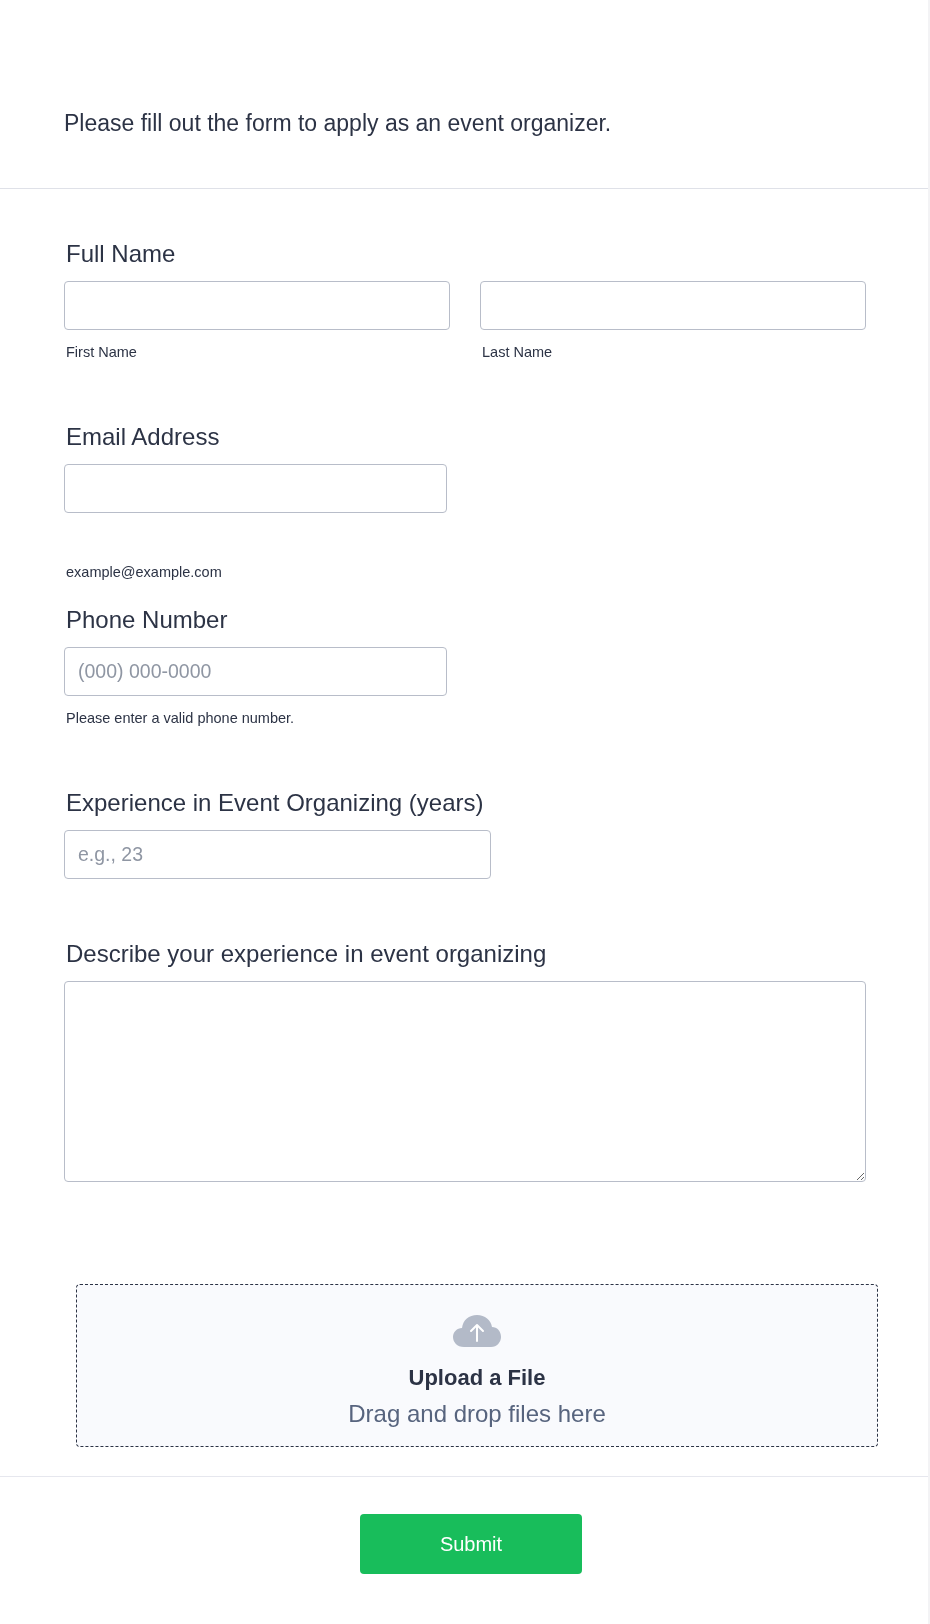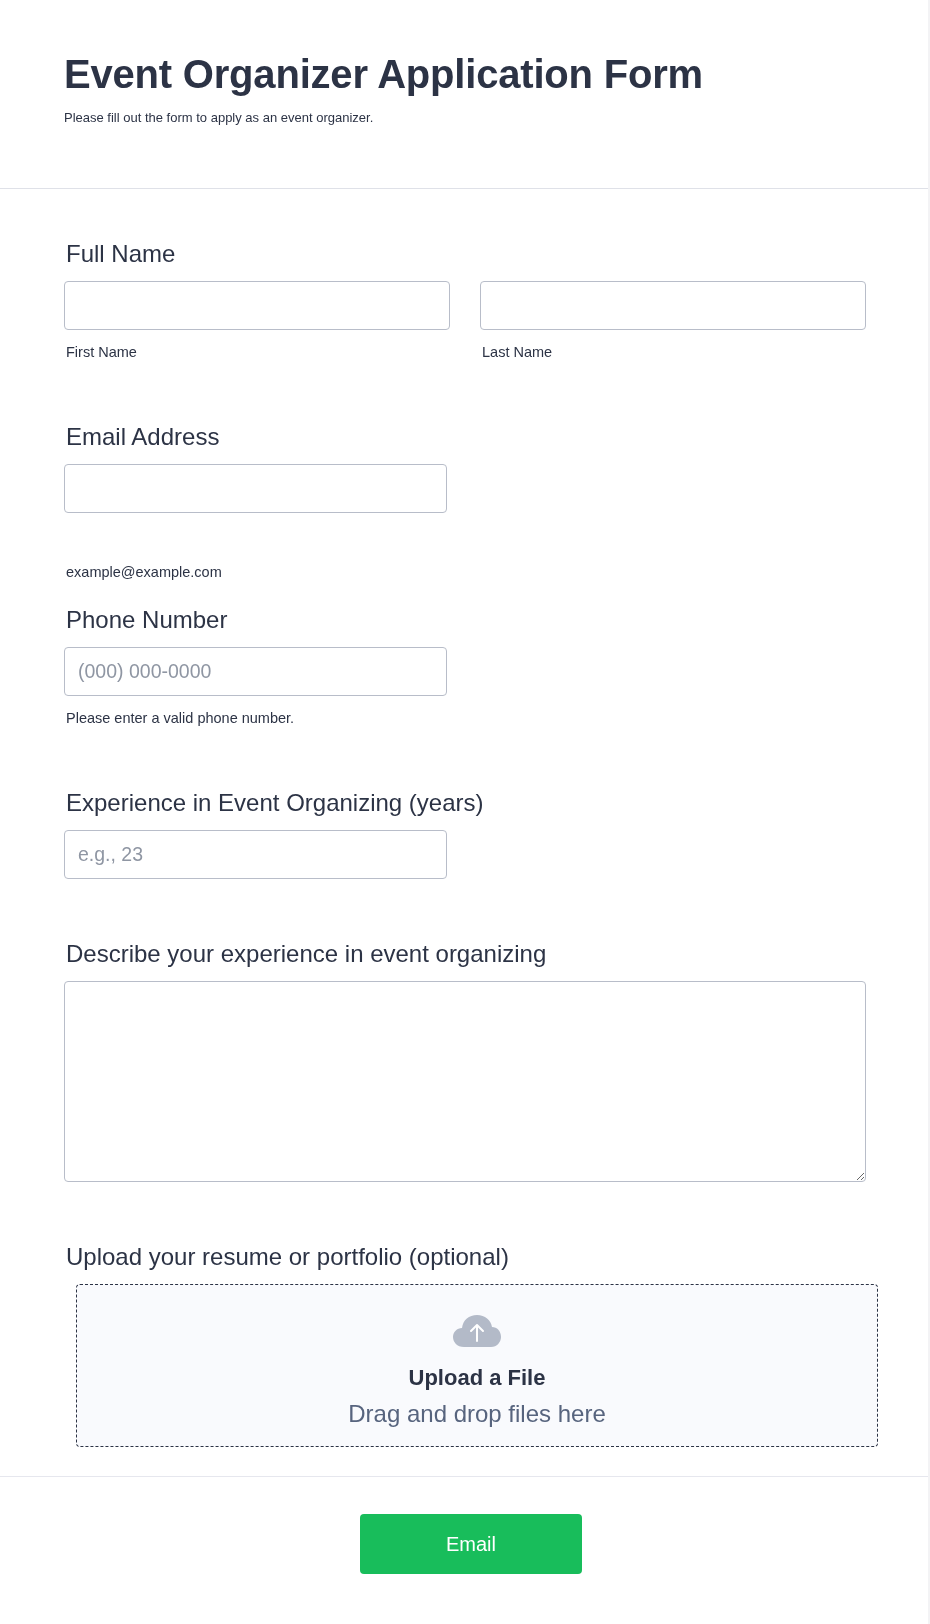--- a/index.html
+++ b/index.html
@@ -3,21 +3,21 @@
 <meta charset="utf-8">
 <style>
   * { box-sizing: border-box; margin: 0; padding: 0; }
   html, body { width: 930px; height: 1624px; background: #ffffff; overflow: hidden; }
   body { font-family: "Liberation Sans", "DejaVu Sans", sans-serif; color: #2c3345; position: relative; }
   .page { position: absolute; left: 0; top: 0; width: 928px; height: 1624px; background: #fff; }
   .edge { position: absolute; right: 0; top: 0; width: 2px; height: 1624px; background: #f3f3f5; }
 
   .header { position: absolute; left: 0; top: 0; width: 928px; height: 189px; border-bottom: 1px solid #dfe1e8; }
   .title { position: absolute; left: 64px; top: 52px; font-size: 40px; font-weight: 700; color: #2c3345; letter-spacing: -0.2px; white-space: nowrap; }
-  .subtitle { position: absolute; left: 64px; top: 110px; font-size: 13px; color: #2c3345; white-space: nowrap; }
+  .subtitle { position: absolute; left: 64px; top: 110px; font-size: 23px; color: #2c3345; white-space: nowrap; }
 
   .label { position: absolute; left: 66px; font-size: 24px; color: #2c3345; white-space: nowrap; }
   .sublabel { position: absolute; font-size: 14.5px; color: #2c3345; white-space: nowrap; }
   .input { position: absolute; height: 49px; border: 1px solid #b8bdc9; border-radius: 4px; background: #fff;
            font-family: "Liberation Sans", "DejaVu Sans", sans-serif; font-size: 19.5px; color: #ef4444; padding: 0 13px; outline: none; }
   .input::placeholder { color: #8f96a3; }
   .textarea { position: absolute; left: 64px; top: 981px; width: 802px; height: 201px; border: 1px solid #b8bdc9; border-radius: 4px;
               background: #fff; resize: vertical; outline: none; padding: 10px; font-family: "Liberation Sans", "DejaVu Sans", sans-serif; font-size: 18px; }
 
   .upload { position: absolute; left: 76px; top: 1284px; width: 802px; height: 163px; border: 1px dashed #2c3345; border-radius: 4px;
@@ -29,50 +29,48 @@
   .footer-divider { position: absolute; left: 0; top: 1476px; width: 928px; height: 1px; background: #e6e7ee; }
   .submit { position: absolute; left: 360px; top: 1514px; width: 222px; height: 60px; background: #18bd5b; border: none; border-radius: 4px;
             color: #fff; font-family: "Liberation Sans", "DejaVu Sans", sans-serif; font-size: 20px; cursor: pointer; }
 </style>
 </head>
 <body>
 
 <div class="page">
 
   <div class="header">
-    <h1 class="title">Event Organizer Application Form</h1>
     <p class="subtitle">Please fill out the form to apply as an event organizer.</p>
   </div>
 
   <label class="label" style="top:240px;">Full Name</label>
   <input class="input" type="text" style="left: 64px; top: 281px; width: 386px;" placeholder="">
   <span class="sublabel" style="left:66px; top:344px;">First Name</span>
   <input class="input" type="text" style="left: 480px; top: 281px; width: 386px;" placeholder="">
   <span class="sublabel" style="left:482px; top:344px;">Last Name</span>
 
   <label class="label" style="top:423px;">Email Address</label>
   <input class="input" type="email" style="left: 64px; top: 464px; width: 383px;" placeholder="">
   <span class="sublabel" style="left:66px; top:527px;margin-top:37px;">example@example.com</span>
 
   <label class="label" style="top:606px;">Phone Number</label>
   <input class="input" type="tel" style="left: 64px; top: 647px; width: 383px;" placeholder="(000) 000-0000">
   <span class="sublabel" style="left:66px; top:710px;text-align:center;">Please enter a valid phone number.</span>
 
   <label class="label" style="top:789px;text-align:center;">Experience in Event Organizing (years)</label>
-  <input class="input" type="text" style="left: 64px; top: 830px; width: 383px;" placeholder="e.g., 23">
+  <input class="input" type="text" style="left: 64px; top: 830px; width: 427px;" placeholder="e.g., 23">
 
   <label class="label" style="top:940px;">Describe your experience in event organizing</label>
   <textarea class="textarea" style=""></textarea>
 
-  <label class="label" style="top:1243px;">Upload your resume or portfolio (optional)</label>
   <div class="upload">
     <svg class="upload-icon" viewBox="0 0 50 36">
       <path d="M12 34 C5 34 1 29 1 24 C1 19 5 15 10 15 C11 7 17 2 25 2 C33 2 39 7 40 14 C45 14 49 18 49 24 C49 29 45 34 39 34 Z" fill="#b3bac8"></path>
       <path d="M25 28 L25 12 M19 18 L25 12 L31 18" stroke="#ffffff" stroke-width="2" fill="none" stroke-linecap="round" stroke-linejoin="round"></path>
     </svg>
     <div class="upload-title">Upload a File</div>
     <div class="upload-sub">Drag and drop files here</div>
   </div>
 
   <div class="footer-divider"></div>
-  <button class="submit">Email</button>
+  <button class="submit">Submit</button>
 </div>
 <div class="edge"></div>
 
 </body></html>

